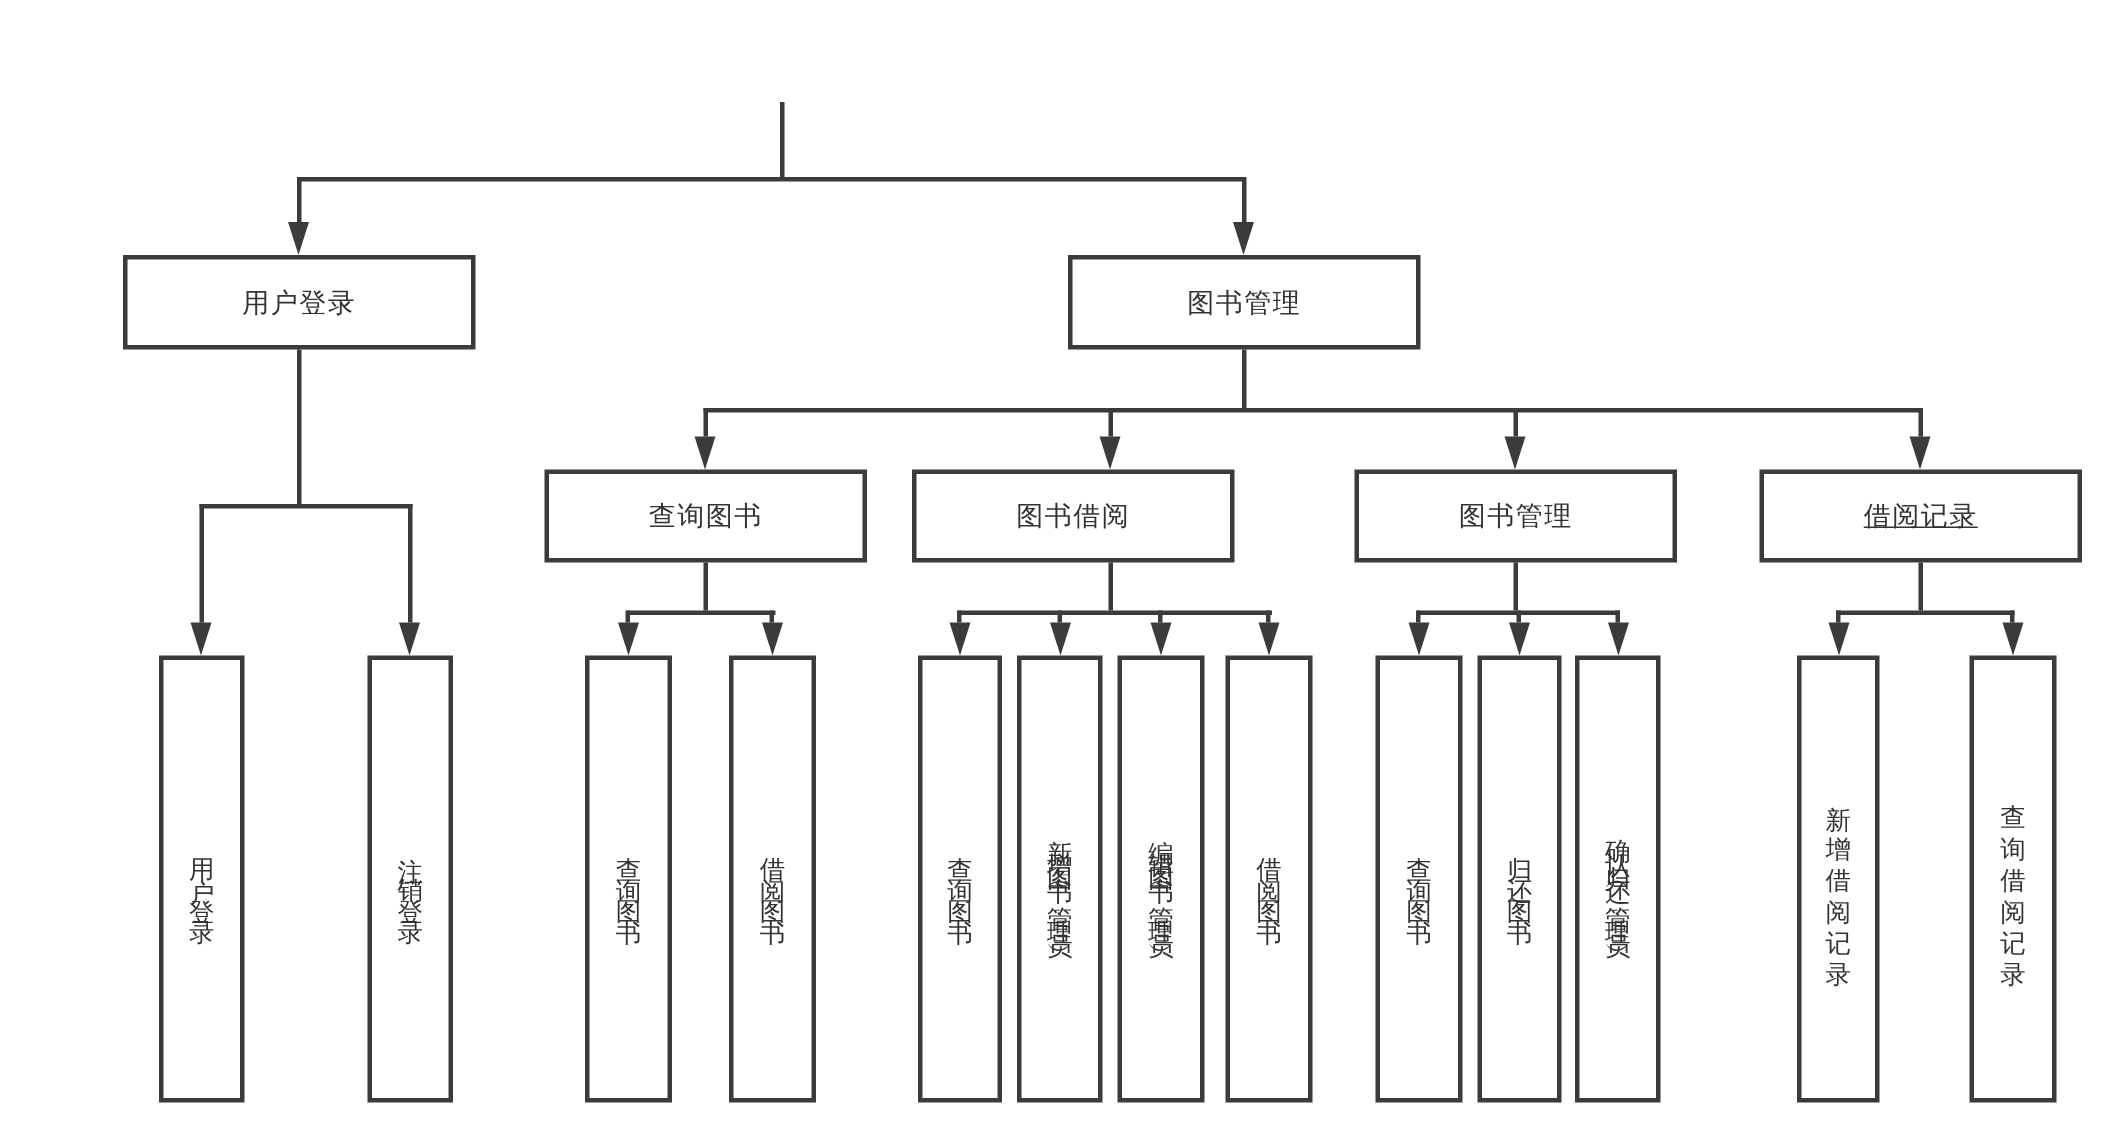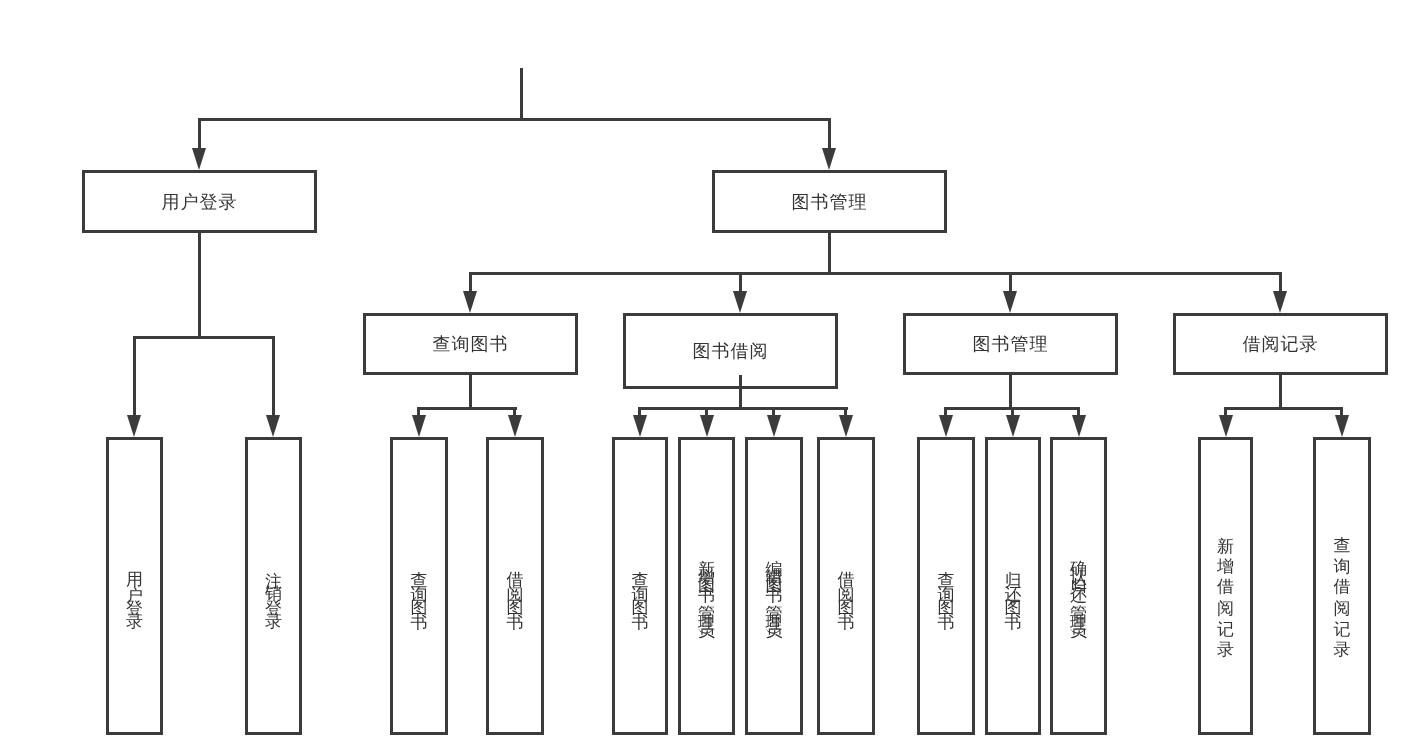--- a/index.html
+++ b/index.html
@@ -96,27 +96,27 @@
   <div class="vline" style="left:739px;  top:272px; height:19px;"></div>
   <div class="arrowhead" style="left:733px;  top:291px;"></div>
   <div class="vline" style="left:1009px; top:272px; height:19px;"></div>
   <div class="arrowhead" style="left:1003px; top:291px;"></div>
   <div class="vline" style="left:1279px; top:272px; height:19px;"></div>
   <div class="arrowhead" style="left:1273px; top:291px;"></div>
 
   <div class="box" style="left:363px; top:313px; width:215px; height:62px;">
     <span>查询图书</span>
   </div>
-  <div class="box" style="left:623px; top:313px; width:215px; height:76px;">
+  <div class="box" style="left:608px; top:313px; width:215px; height:62px;">
     <span>图书借阅</span>
   </div>
   <div class="box" style="left:903px; top:313px; width:215px; height:62px;">
     <span>图书管理</span>
   </div>
-  <div class="box" style="left:1173px; top:313px; width:215px; height:62px;">
+  <div class="box" style="left:1173px; top:313px; width:215px; height:62px;text-decoration:underline;">
     <span>借阅记录</span>
   </div>
 
   <div class="vline" style="left:469px; top:375px; height:32px;"></div>
   <div class="hline" style="left:418px; top:407px; width:99px;"></div>
   <div class="vline" style="left:417px; top:407px; height:8px;"></div>
   <div class="arrowhead" style="left:412px; top:415px;"></div>
   <div class="vline" style="left:513px; top:407px; height:8px;"></div>
   <div class="arrowhead" style="left:508px; top:415px;"></div>
 

